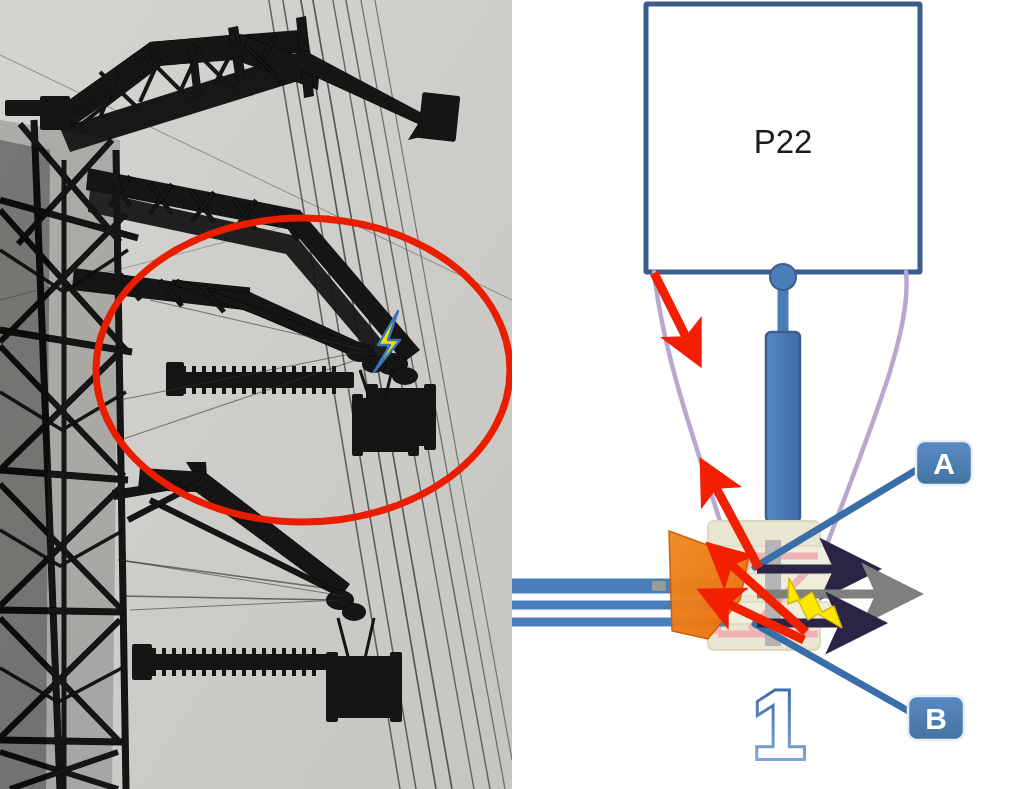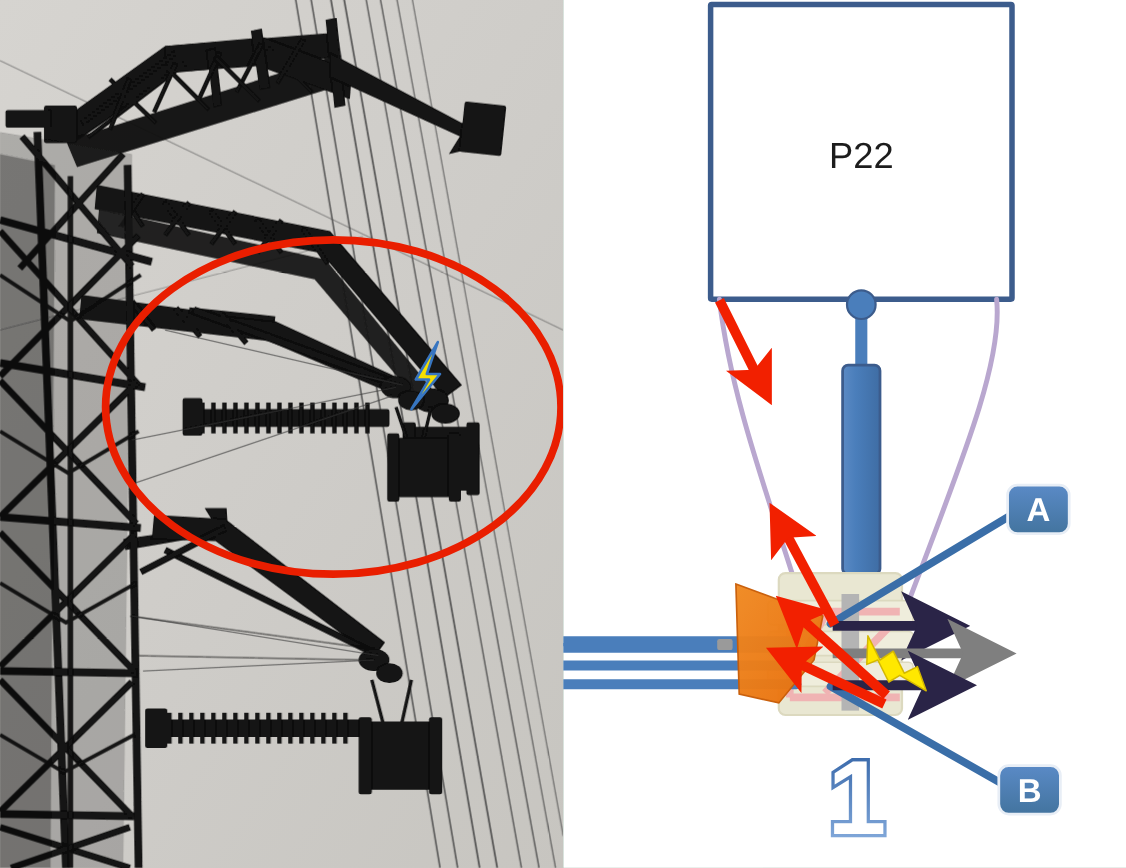--- a/index.html
+++ b/index.html
@@ -1,18 +1,18 @@
 <!DOCTYPE html>
 <html><head>
 <meta charset="utf-8">
 <style>
   html,body{margin:0;padding:0;background:#ffffff;}
   body{width:1024px;height:789px;overflow:hidden;
        font-family:"Liberation Sans","DejaVu Sans",sans-serif;}
-  #stage{position:relative;width:1024px;height:789px;background:#14532d;}
+  #stage{position:relative;width:1024px;height:789px;background:#c2410c;}
 
   
   #photo-panel{position:absolute;left:0;top:0;width:512px;height:789px;overflow:hidden;
       background:#d7d5d2;}
   #photo-svg{position:absolute;left:0;top:0;width:512px;height:789px;}
 
   
   #diagram-panel{position:absolute;left:512px;top:0;width:512px;height:789px;
       background:#ffffff;overflow:hidden;}
   #diagram-svg{position:absolute;left:0;top:0;width:512px;height:789px;}

